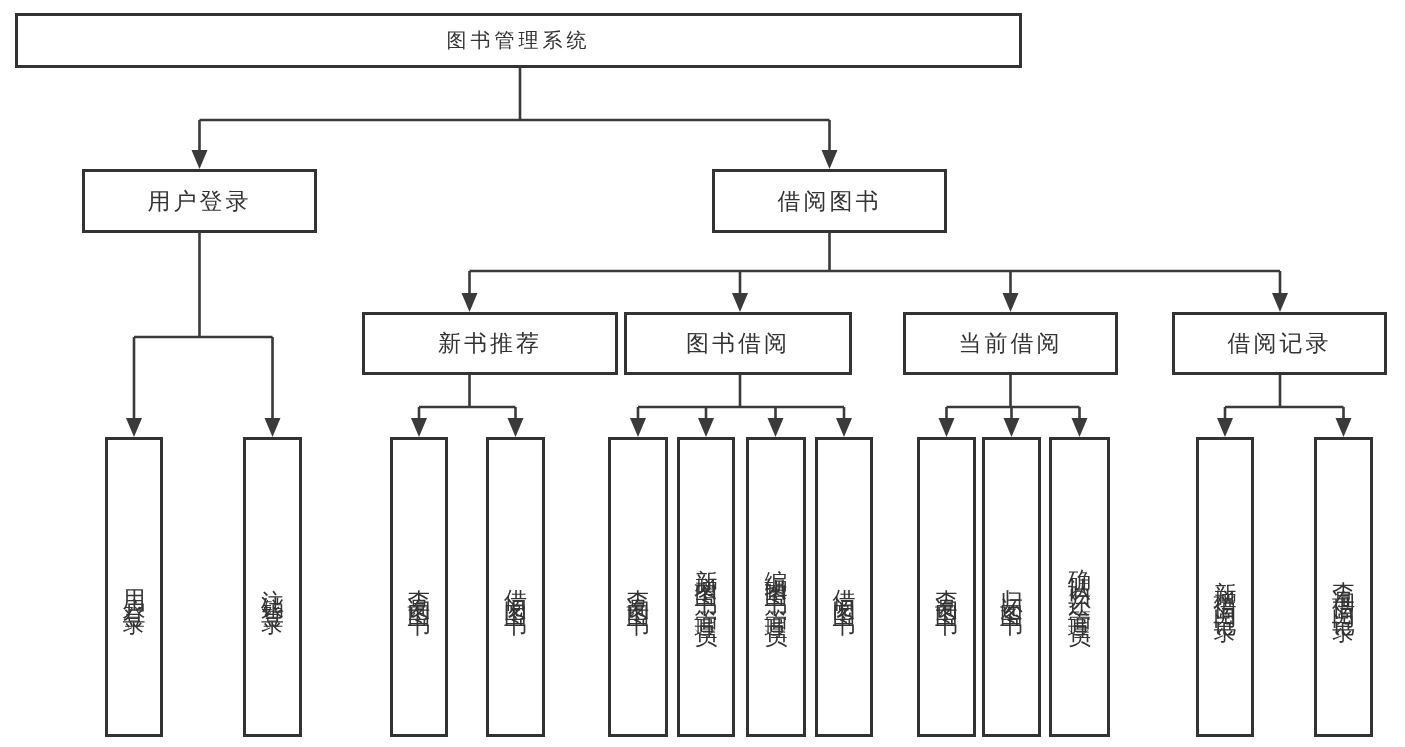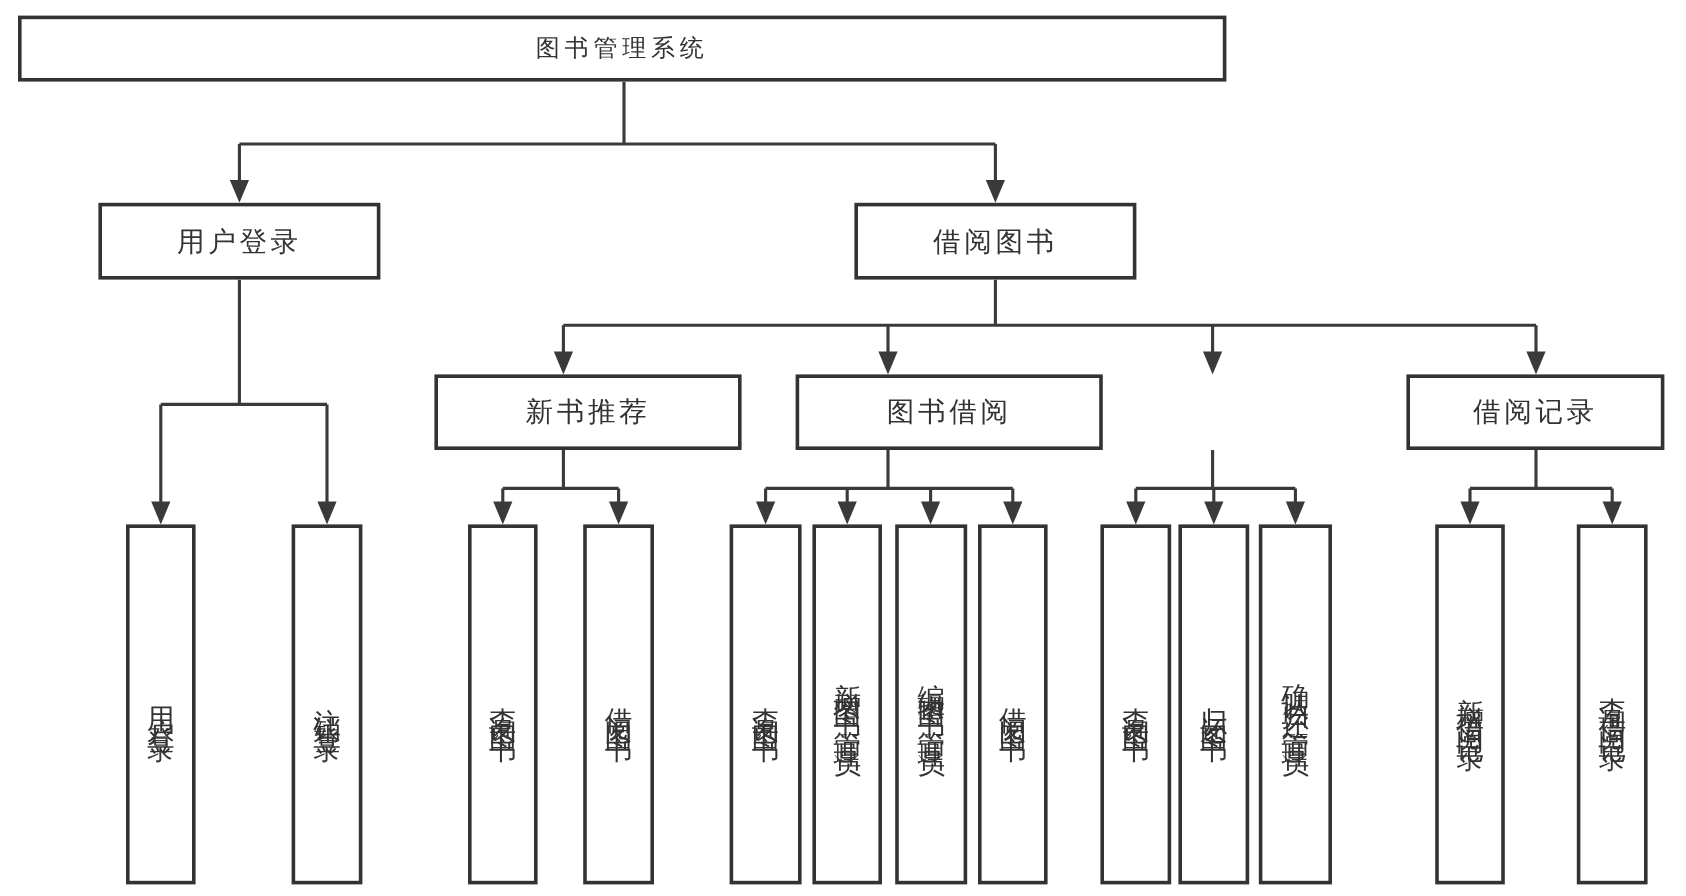--- a/index.html
+++ b/index.html
@@ -47,21 +47,21 @@
     letter-spacing: 3px;
   }
   .root-box {
     left: 15px; top: 13px; width: 1007px; height: 55px;
     font-size: 20px;
     letter-spacing: 4px;
   }
   .n-user  { left: 82px;  top: 169px; width: 235px; height: 64px; }
   .n-book  { left: 712px; top: 169px; width: 235px; height: 64px; }
   .s0 { left: 362px;  top: 312px; width: 256px; height: 63px; }
-  .s1 { left: 663px;  top: 312px; width: 256px; height: 63px; }
+  .s1 { left: 624px;  top: 312px; width: 228px; height: 63px; }
   .s2 { left: 903px;  top: 312px; width: 215px; height: 63px; }
   .s3 { left: 1172px; top: 312px; width: 215px; height: 63px; }
   .leaf {
     top: 437px;
     height: 300px;
     writing-mode: vertical-rl;
     text-orientation: mixed;
     font-size: 23px;
     line-height: 1;
     letter-spacing: 8px;
@@ -152,20 +152,21 @@
       M1335.5 418h16l-8 19z"></path>
   </svg>
 
   <div class="box root-box">图书管理系统</div>
 
   <div class="box h-label n-user">用户登录</div>
   <div class="box h-label n-book">借阅图书</div>
 
   <div class="box h-label s0">新书推荐</div>
   <div class="box h-label s1">图书借阅</div>
+  <div class="box h-label s2">当前借阅</div>
   <div class="box h-label s3">借阅记录</div>
 
   <div class="box leaf a1">用户登录</div>
   <div class="box leaf a2">注销登录</div>
 
   <div class="box leaf b1">查询图书</div>
   <div class="box leaf b2">借阅图书</div>
 
   <div class="box leaf c1">查询图书</div>
   <div class="box leaf c2">新增图书（管理员）</div>

